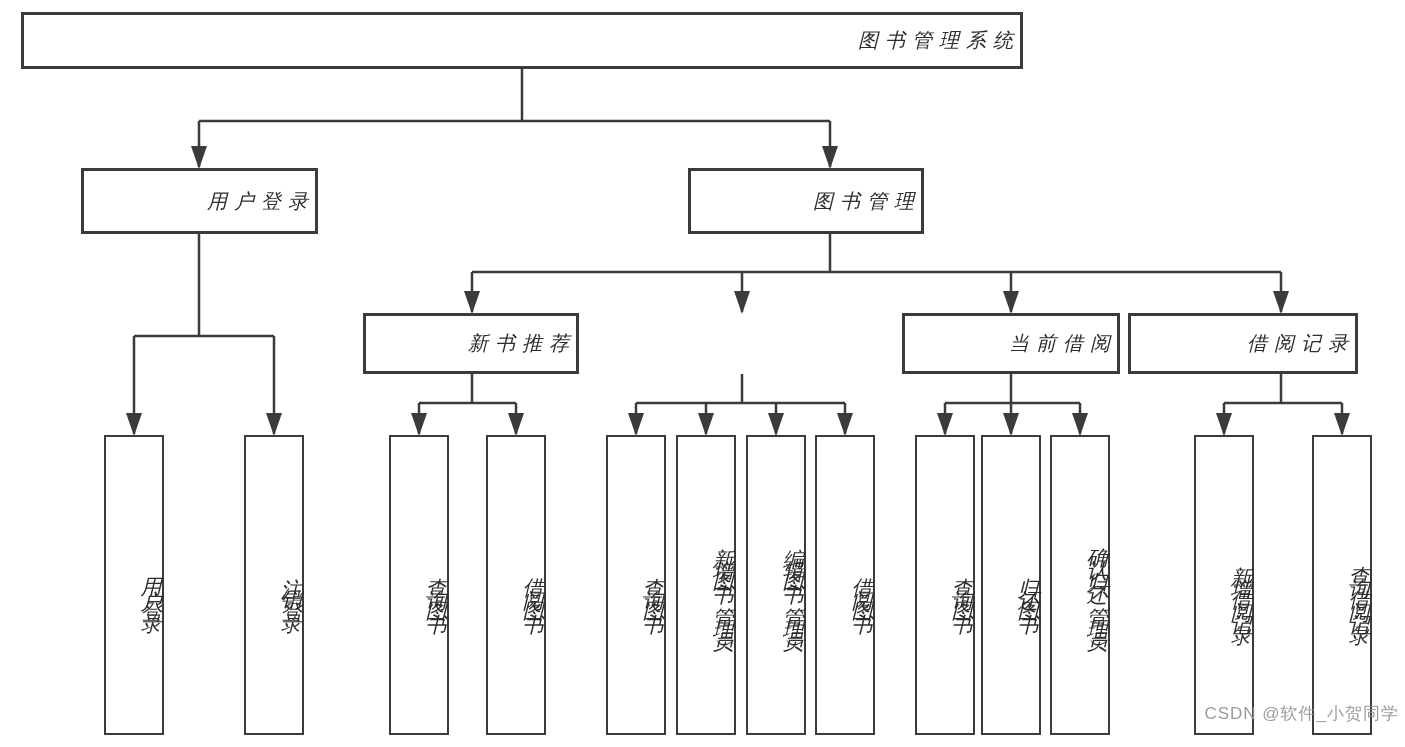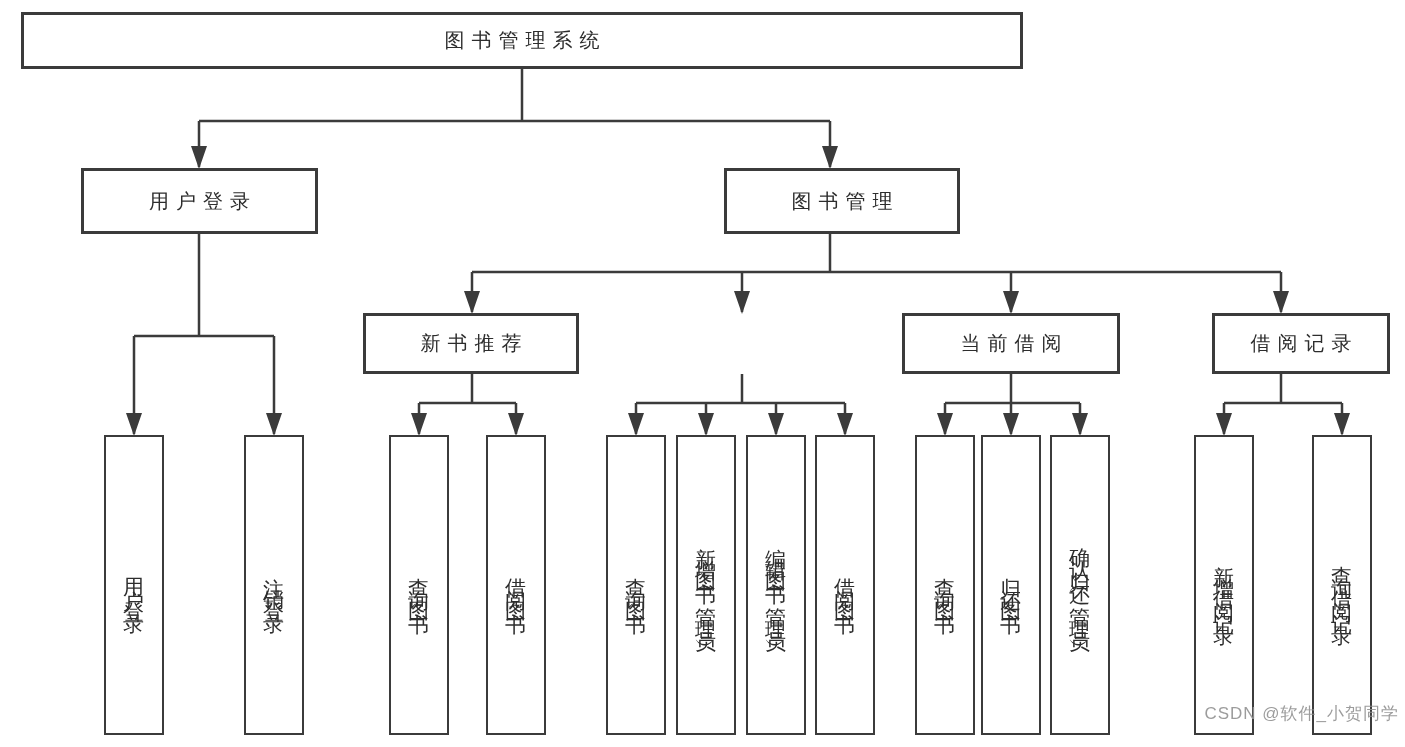--- a/index.html
+++ b/index.html
@@ -17,23 +17,24 @@
     width: 1405px; height: 747px;
     z-index: 0;
   }
   .node {
     position: absolute;
     background: #ffffff;
     border: 3px solid #3b3b3b;
     box-sizing: border-box;
     display: flex;
     align-items: center;
-    justify-content: center;
+    justify-content: flex-end;
     color: #2d2d2d;
     z-index: 1;
+    font-style: italic;
   }
   .node.h span {
     font-size: 20px;
     letter-spacing: 7px;
     text-indent: 7px;
     white-space: nowrap;
   }
   .node.v {
     border-width: 2.5px;
   }
@@ -88,31 +89,31 @@
       M1224,436l-8,-23h16z M1342,436l-8,-23h16z"></path>
   </svg>
 
   <div class="node h" style="left:21px;top:12px;width:1002px;height:57px">
     <span>图书管理系统</span>
   </div>
 
   <div class="node h" style="left:81px;top:168px;width:237px;height:66px">
     <span>用户登录</span>
   </div>
-  <div class="node h" style="left:724px;top:168px;width:236px;height:66px">
+  <div class="node h" style="left:688px;top:168px;width:236px;height:66px">
     <span>图书管理</span>
   </div>
 
   <div class="node h" style="left:363px;top:313px;width:216px;height:61px">
     <span>新书推荐</span>
   </div>
   <div class="node h" style="left:902px;top:313px;width:218px;height:61px">
     <span>当前借阅</span>
   </div>
-  <div class="node h" style="left:1212px;top:313px;width:178px;height:61px">
+  <div class="node h" style="left:1128px;top:313px;width:230px;height:61px">
     <span>借阅记录</span>
   </div>
 
   <div class="node v" style="left:104px;top:435px;width:60px;height:300px">
     <span>用户登录</span>
   </div>
   <div class="node v" style="left:244px;top:435px;width:60px;height:300px">
     <span>注销登录</span>
   </div>
 

